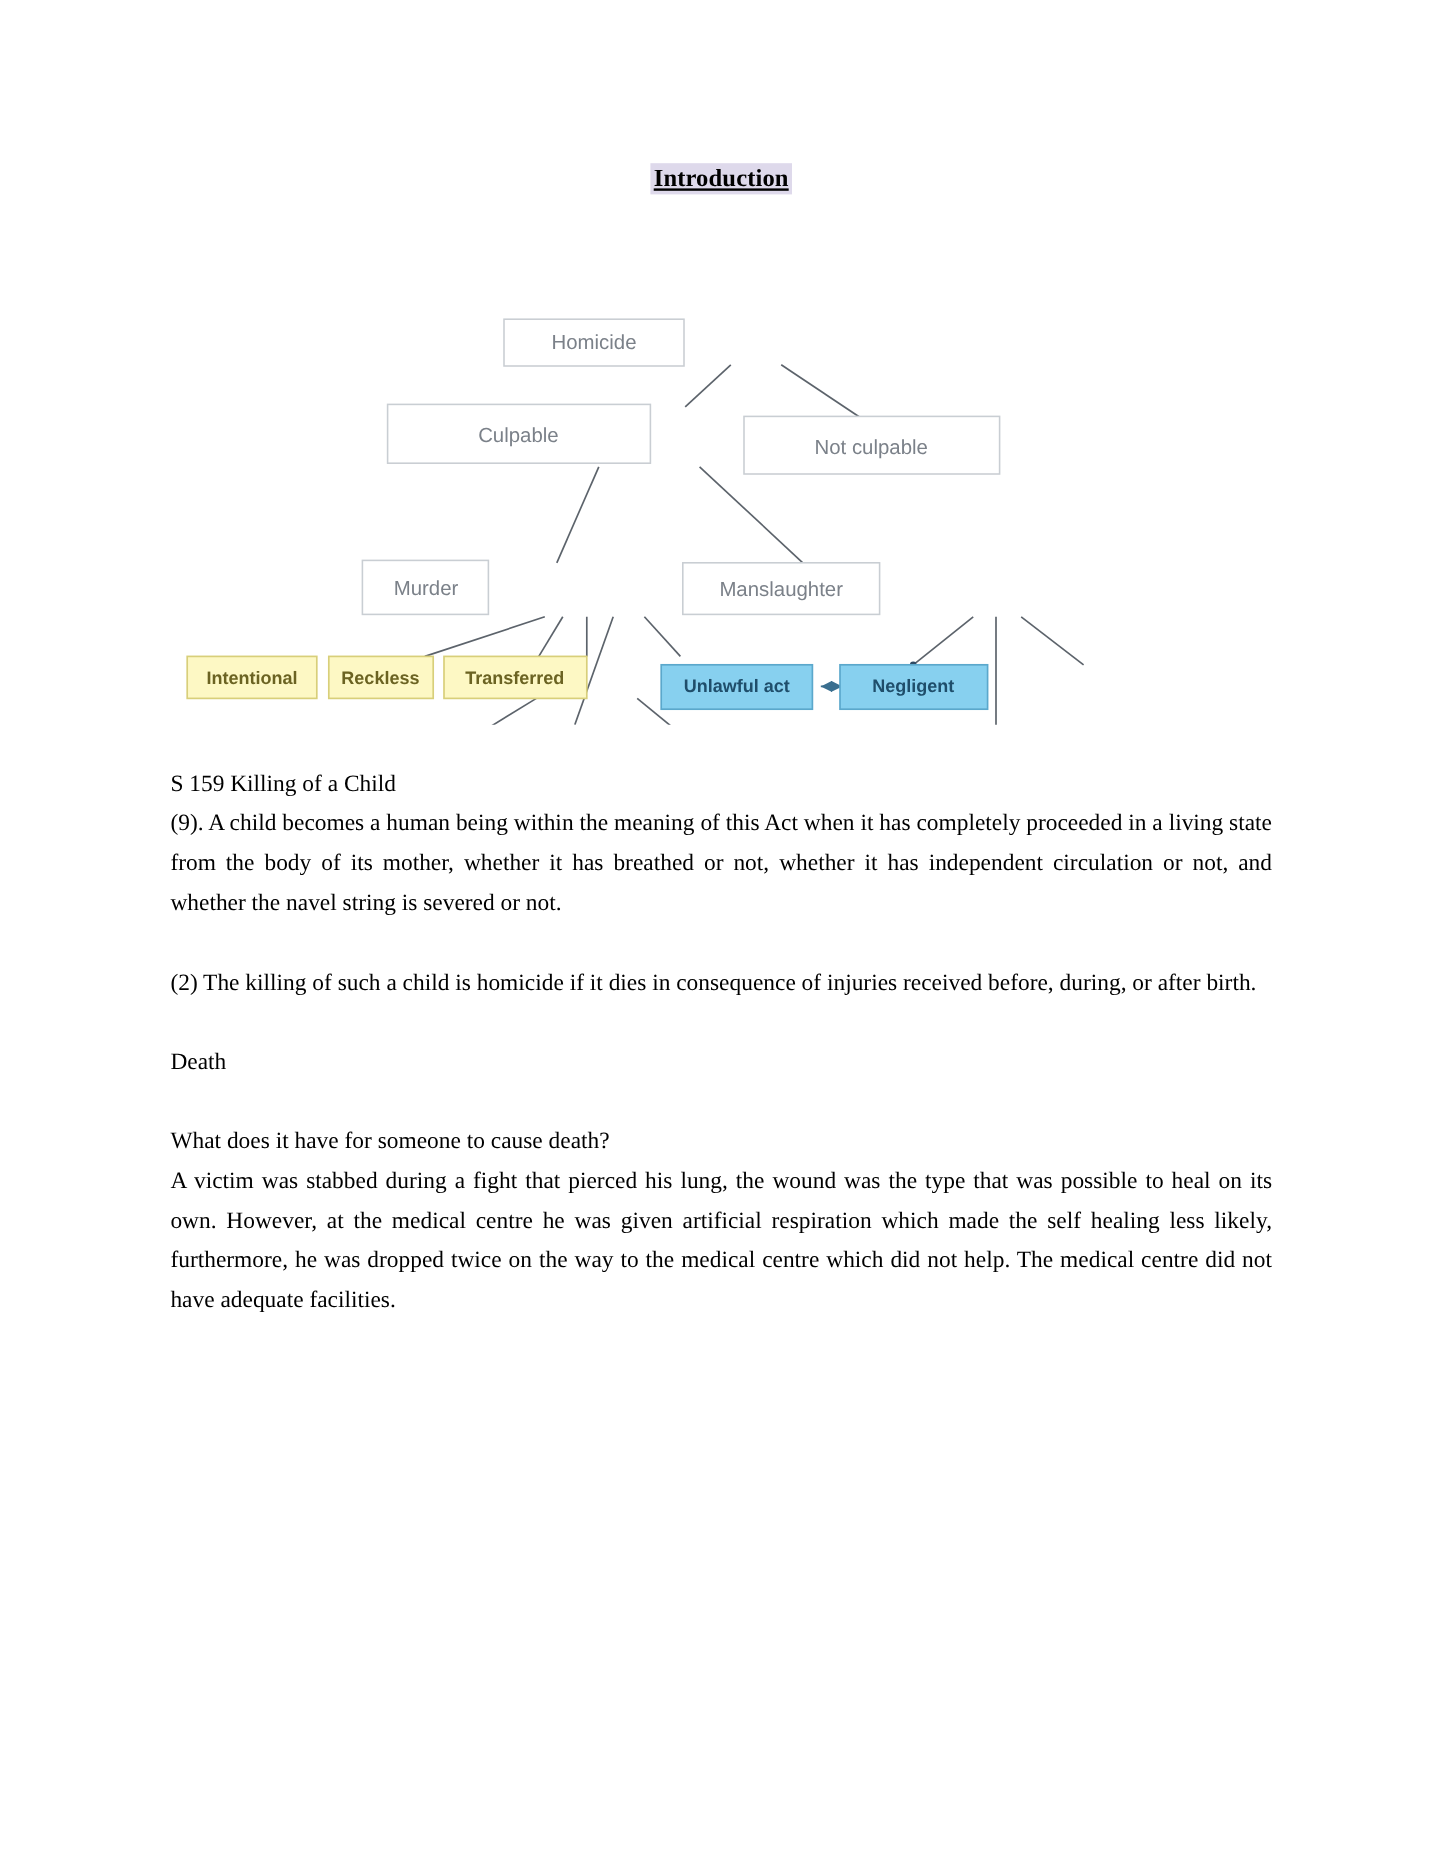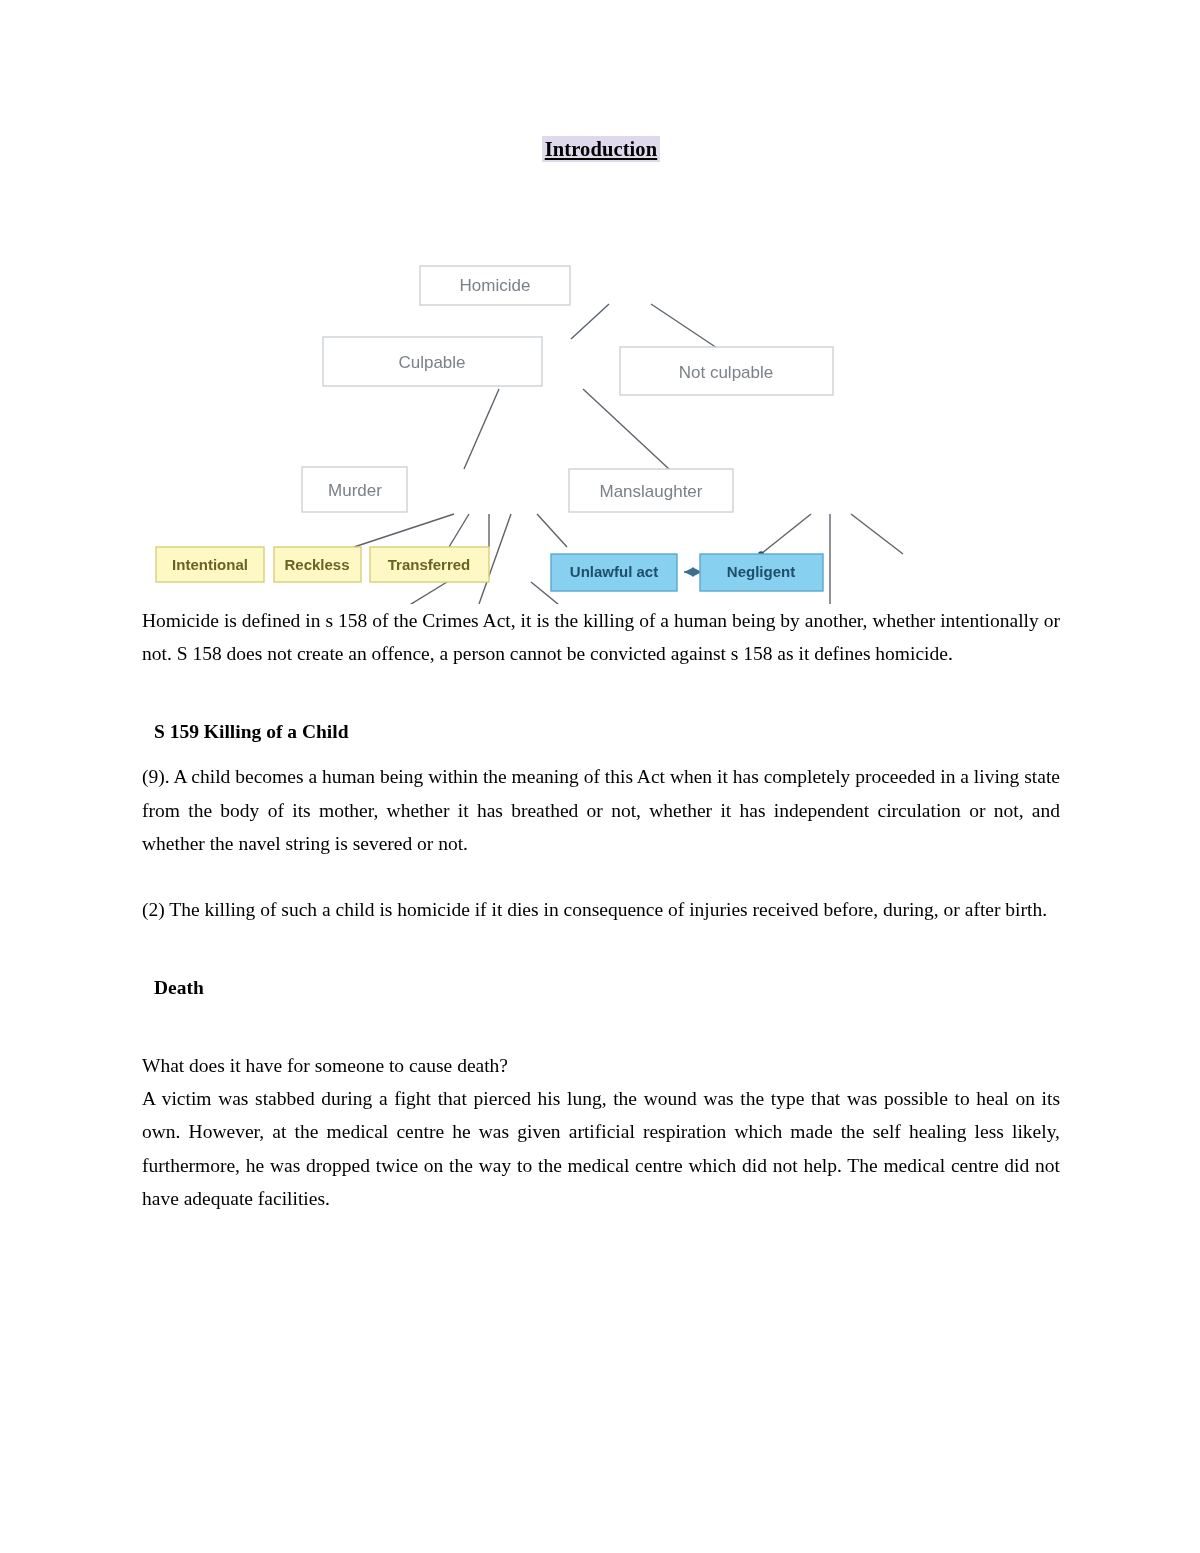--- a/index.html
+++ b/index.html
@@ -87,23 +87,23 @@
     line-height: 1.70;
     text-align: justify;
     text-justify: inter-word;
   }
   .para {
     margin: 0 0 0 0;
     text-align: justify;
   }
   .heading {
     font-size: 19.5px;
-    font-weight: bold;
+    font-weight: normal;
     line-height: 1.70;
-    margin: 12px;
+    margin: 0;
   }
   .spacer-line {
     height: 33px;
   }
   .nojustify {
     text-align: left;
   }
 </style>
 </head>
 <body>
@@ -211,21 +211,20 @@
         </g>
         <g>
           <rect x="466" y="430" width="167" height="32" fill="#87d0ef" stroke="#5ba8cc" stroke-width="1.6"></rect>
           <text class="node-label-blue" x="549" y="452" text-anchor="middle">Threats or fear</text>
         </g>
       </svg>
     </div>
 
     <div class="body-block">
 
-      <p class="para">Homicide is defined in s 158 of the Crimes Act, it is the killing of a human being by another, whether intentionally or not. S 158 does not create an offence, a person cannot be convicted against s 158 as it defines homicide.</p>
 
       <div class="spacer-line"></div>
 
       <div class="heading">S 159 Killing of a Child</div>
       <p class="para">(9). A child becomes a human being within the meaning of this Act when it has completely proceeded in a living state from the body of its mother, whether it has breathed or not, whether it has independent circulation or not, and whether the navel string is severed or not.</p>
 
       <div class="spacer-line"></div>
 
       <p class="para">(2) The killing of such a child is homicide if it dies in consequence of injuries received before, during, or after birth.</p>
 

